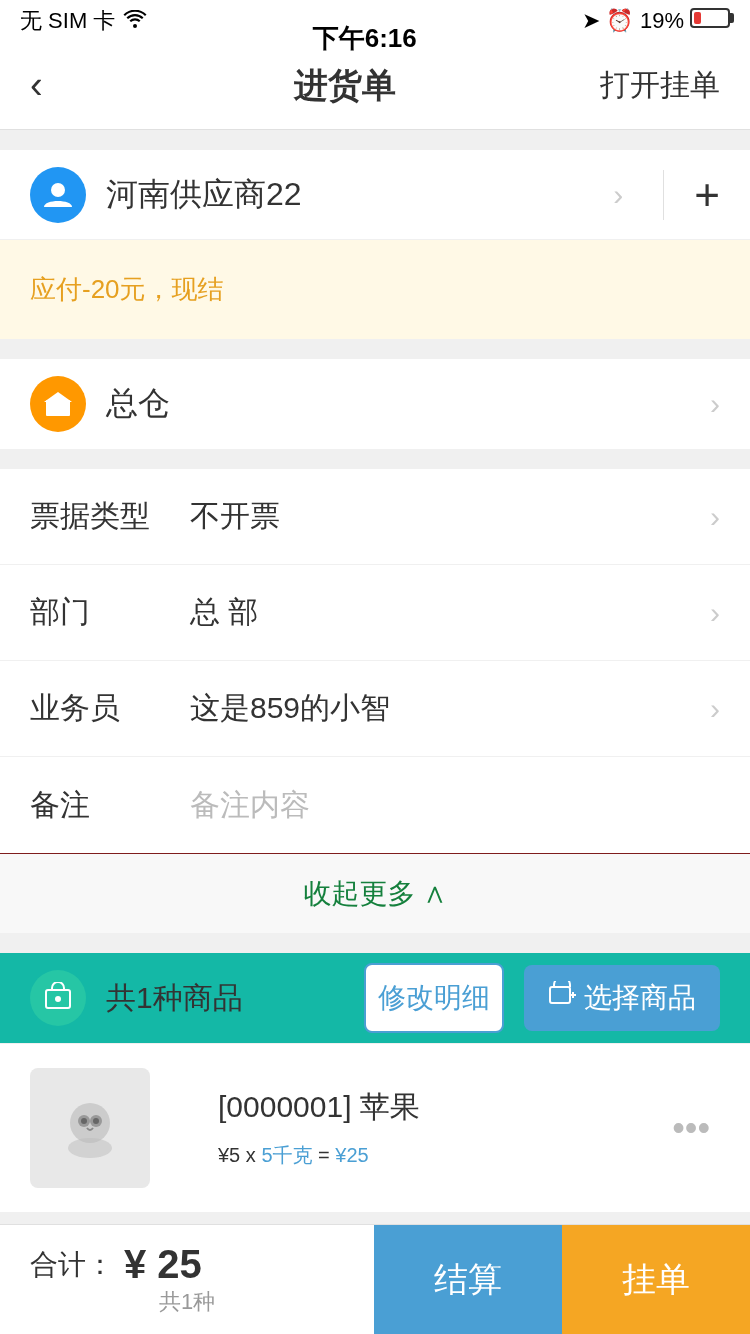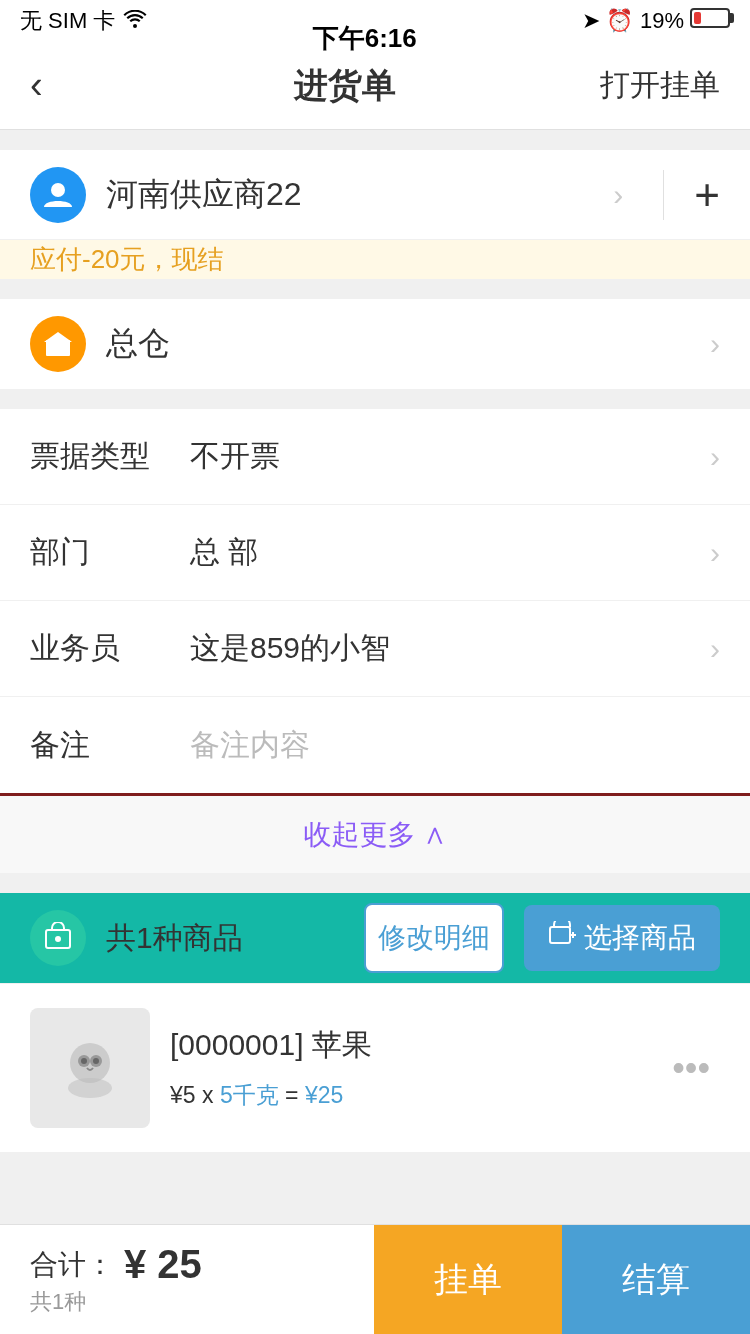--- a/index.html
+++ b/index.html
@@ -120,21 +120,21 @@
     .v-divider {
       width: 1px;
       height: 50px;
       background: #e0e0e0;
       margin-right: 30px;
     }
 
     
     .payment-hint {
       background: #fff9e6;
-      padding: 2px 30px;
+      padding: 32px 30px;
       font-size: 26px;
       color: #e6a020;
     }
 
     
     .row-item {
       display: flex;
       align-items: center;
       padding: 0 30px;
       height: 90px;
@@ -196,23 +196,23 @@
     }
 
     
     .collapse-bar {
       background: #f8f8f8;
       height: 80px;
       display: flex;
       align-items: center;
       justify-content: center;
       font-size: 28px;
-      color: #8b5cf6;
-      cursor: pointer;
-      border-top: 3px solid #7f1d1d;
+      color: #15803d;
+      cursor: pointer;
+      border-top: 1px solid #7f1d1d;
     }
 
     
     .product-header {
       background: #14b8a6;
       display: flex;
       align-items: center;
       padding: 0 30px;
       height: 90px;
       gap: 20px;
@@ -264,28 +264,29 @@
     .product-thumb {
       width: 120px; height: 120px;
       background: #e8e8e8;
       border-radius: 8px;
       display: flex; align-items: center; justify-content: center;
       flex-shrink: 0;
       overflow: hidden;
     }
     .product-info {
       flex: 1;
+      margin-left: 48px;
     }
     .product-name {
       font-size: 30px;
       color: #333;
       margin-bottom: 14px;
     }
     .product-price {
-      font-size: 23px;
+      font-size: 20px;
       color: #333;
     }
     .product-price .highlight {
       color: #4a9fd4;
     }
     .product-more {
       color: #bbb;
       font-size: 36px;
       cursor: pointer;
       padding: 10px;
@@ -301,20 +302,21 @@
       display: flex;
       background: #fff;
       border-top: 1px solid #e0e0e0;
     }
     .total-area {
       flex: 1;
       display: flex;
       flex-direction: column;
       justify-content: center;
       padding: 0 30px;
+      text-align: center;
     }
     .total-label {
       font-size: 28px;
       color: #333;
       display: flex;
       align-items: center;
       gap: 10px;
     }
     .total-amount {
       font-size: 40px;
@@ -481,15 +483,15 @@
 <div style="height: 110px;"></div>
 
 <div class="bottom-bar">
   <div class="total-area">
     <div class="total-label">
       <span>合计：</span>
       <span class="total-amount">¥ 25</span>
     </div>
     <div class="total-count">共1种</div>
   </div>
+  <button class="action-btn btn-checkout">结算</button>
   <button class="action-btn btn-hang">挂单</button>
-  <button class="action-btn btn-checkout">结算</button>
 </div>
 
 </body></html>

